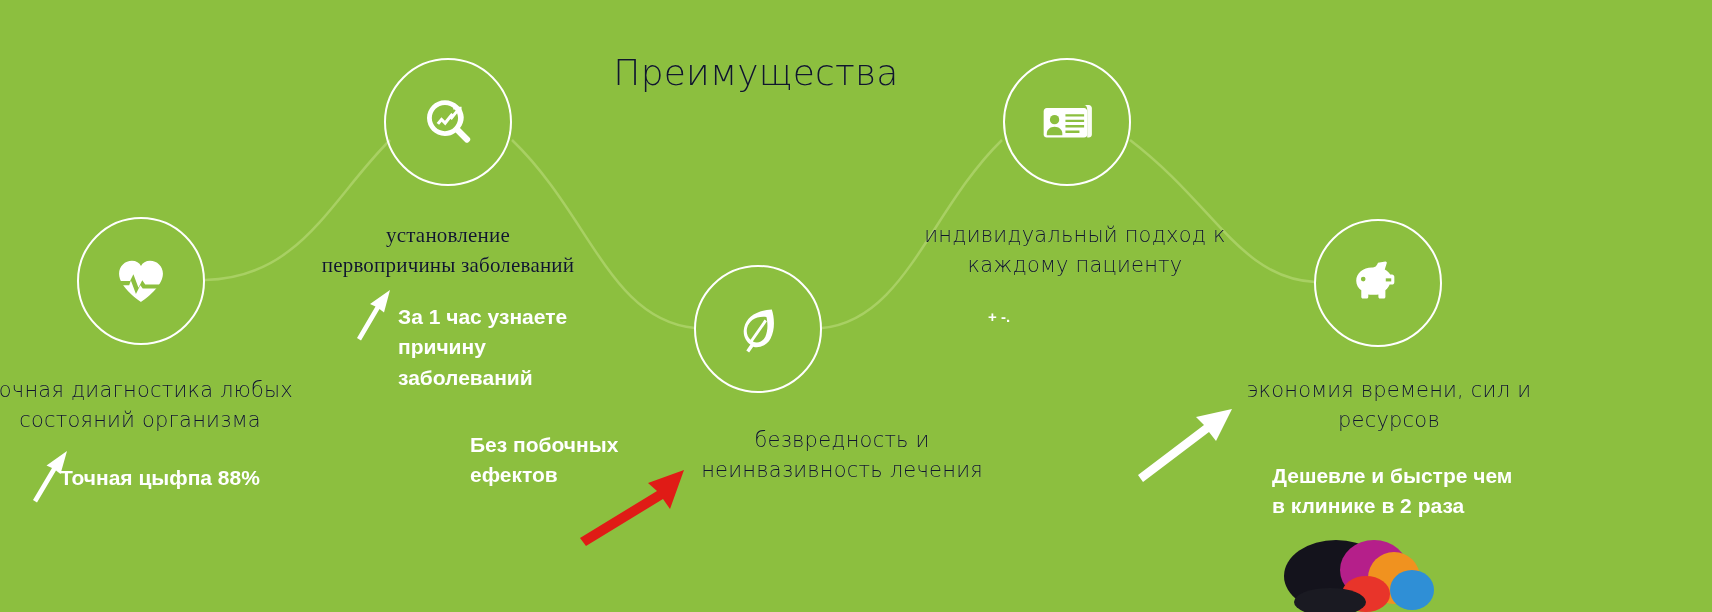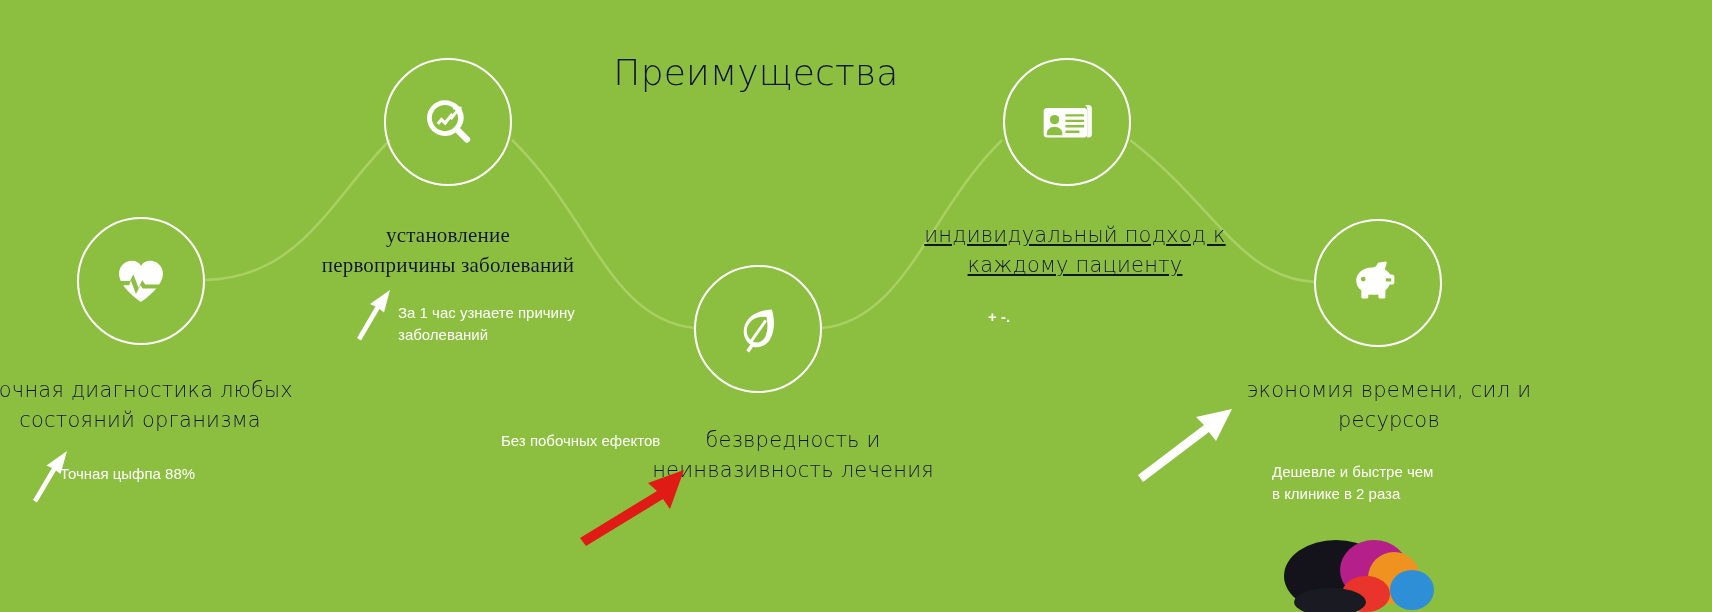--- a/index.html
+++ b/index.html
@@ -32,22 +32,22 @@
     letter-spacing:.2px;
     text-shadow:0 0 1px rgba(255,255,255,.25);
     white-space:pre-line;
   }
 
   
   .anno-text{
     position:absolute;
     color:#ffffff;
     font-family:"Liberation Sans", sans-serif;
-    font-size:15px;
-    font-weight:400;
+    font-size:21px;
+    font-weight:700;
     line-height:1.45;
     white-space:pre-line;
   }
   .anno-plus{
     position:absolute;
     color:#ffffff;
     font-family:"Liberation Sans", sans-serif;
     font-size:15px;
     font-weight:700;
   }
@@ -87,33 +87,33 @@
     </svg>
   </div>
   <div class="caption" style="left:283px;top:220px;width:330px;font-family:Liberation Serif, serif;">установление
 первопричины заболеваний</div>
 
   <div class="circle" style="left:694px;top:265px;width:128px;height:128px;">
     <svg width="52" height="52" viewBox="0 0 64 64">
       <path fill="#ffffff" d="M49 8C31 9 18 17 15 30c-2.2 9.6 2 17.4 7.6 21.2l-5 7.3 3.5 2.4 5-7.2C33 56 43 52.5 47.5 43.6 53.5 32 52 17 49 8zm-6.6 9.2c1.6 7.2 2.1 17-1.4 24.2-3 6.2-9.2 9-15.4 6.1L43 22.5l-2.9-2.1-17.3 24.9c-3.6-3.2-5.6-8.6-4.2-14.6C21 21.6 30 15.6 42.4 17.2z"></path>
     </svg>
   </div>
-  <div class="caption" style="left:593px;top:425px;width:400px;text-align:center;">безвредность и
+  <div class="caption" style="left:642px;top:425px;width:400px;text-align:center;">безвредность и
 неинвазивность лечения</div>
 
   <div class="circle" style="left:1003px;top:58px;width:128px;height:128px;">
     <svg width="56" height="52" viewBox="0 0 72 64">
       <path fill="#ffffff" d="M10 14h48c2.2 0 4 1.8 4 4v30c0 2.2-1.8 4-4 4H10c-2.2 0-4-1.8-4-4V18c0-2.2 1.8-4 4-4z"></path>
       <path fill="#8cbf3f" d="M34 22h24v3H34zm0 7h24v3H34zm0 7h24v3H34zm0 7h18v3H34z"></path>
       <circle fill="#8cbf3f" cx="20" cy="29" r="6"></circle>
       <path fill="#8cbf3f" d="M10 47c0-5.5 4.5-9 10-9s10 3.5 10 9v2H10z"></path>
       <path fill="#ffffff" d="M58 10h6c2.2 0 4 1.8 4 4v34c0 2.2-1.8 4-4 4h-2V16c0-3.3-1.8-6-4-6z" opacity=".95"></path>
     </svg>
   </div>
-  <div class="caption" style="left:915px;top:220px;width:320px;text-decoration:underline;">индивидуальный подход к
+  <div class="caption" style="left:915px;top:220px;width:320px;">индивидуальный подход к
 каждому пациенту</div>
 
   <div class="circle" style="left:1314px;top:219px;width:128px;height:128px;">
     <svg width="56" height="52" viewBox="0 0 72 64">
       <path fill="#ffffff" d="M28 12c-11 0-20 7.5-20 17 0 5 2.5 9.4 6.5 12.4V50c0 1.1.9 2 2 2h5c1.1 0 2-.9 2-2v-3.3c1.5.3 3 .5 4.5.5h4c1.5 0 3-.2 4.5-.5V50c0 1.1.9 2 2 2h5c1.1 0 2-.9 2-2v-8.6c2.6-2 4.5-4.6 5.5-7.4H54c1.7 0 3-1.3 3-3v-7c0-1.7-1.3-3-3-3h-2.3c-1.6-2.6-4-4.8-7-6.3l2.6-8.4c.3-1.1-.6-2.2-1.8-2l-9.5 1.7C33.4 12.3 30.8 12 28 12z"></path>
       <circle fill="#8cbf3f" cx="17" cy="27" r="3"></circle>
       <path fill="#8cbf3f" d="M46 26h7v4h-7z"></path>
     </svg>
   </div>
   <div class="caption" style="left:1224px;top:375px;width:330px;">экономия времени, сил и
@@ -126,21 +126,21 @@
 
   <svg class="arrow" style="left:353px;top:287px;" width="42" height="56" viewBox="0 0 42 56">
     <path fill="#ffffff" d="M37 3 L17 17 L22.5 19.5 L4 51 L8 53.5 L26.5 22 L31 25.5 z"></path>
   </svg>
   <div class="anno-text" style="left:398px;top:302px;width:260px;">За 1 час узнаете причину
 заболеваний</div>
 
   <svg class="arrow" style="left:572px;top:466px;" width="120" height="82" viewBox="0 0 120 82">
     <path fill="#e01b16" d="M112 4 L76 17 L85 25 L8 72 L14 80 L91 33 L98 43 z"></path>
   </svg>
-  <div class="anno-text" style="left:470px;top:430px;width:230px;margin-left:31px;">Без побочных ефектов</div>
+  <div class="anno-text" style="left:470px;top:430px;width:230px;">Без побочных ефектов</div>
 
   <div class="anno-plus" style="left:988px;top:308px;">+ -.</div>
 
   <svg class="arrow" style="left:1134px;top:405px;" width="104" height="80" viewBox="0 0 104 80">
     <path fill="#ffffff" d="M98 4 L62 12 L70 20 L4 70 L9 77 L75 27 L82 36 z"></path>
   </svg>
   <div class="anno-text" style="left:1272px;top:461px;width:260px;">Дешевле и быстре чем
 в клинике в 2 раза</div>
 
   <svg id="blob" style="left:1270px;top:498px;" width="180" height="114" viewBox="0 0 180 114">

